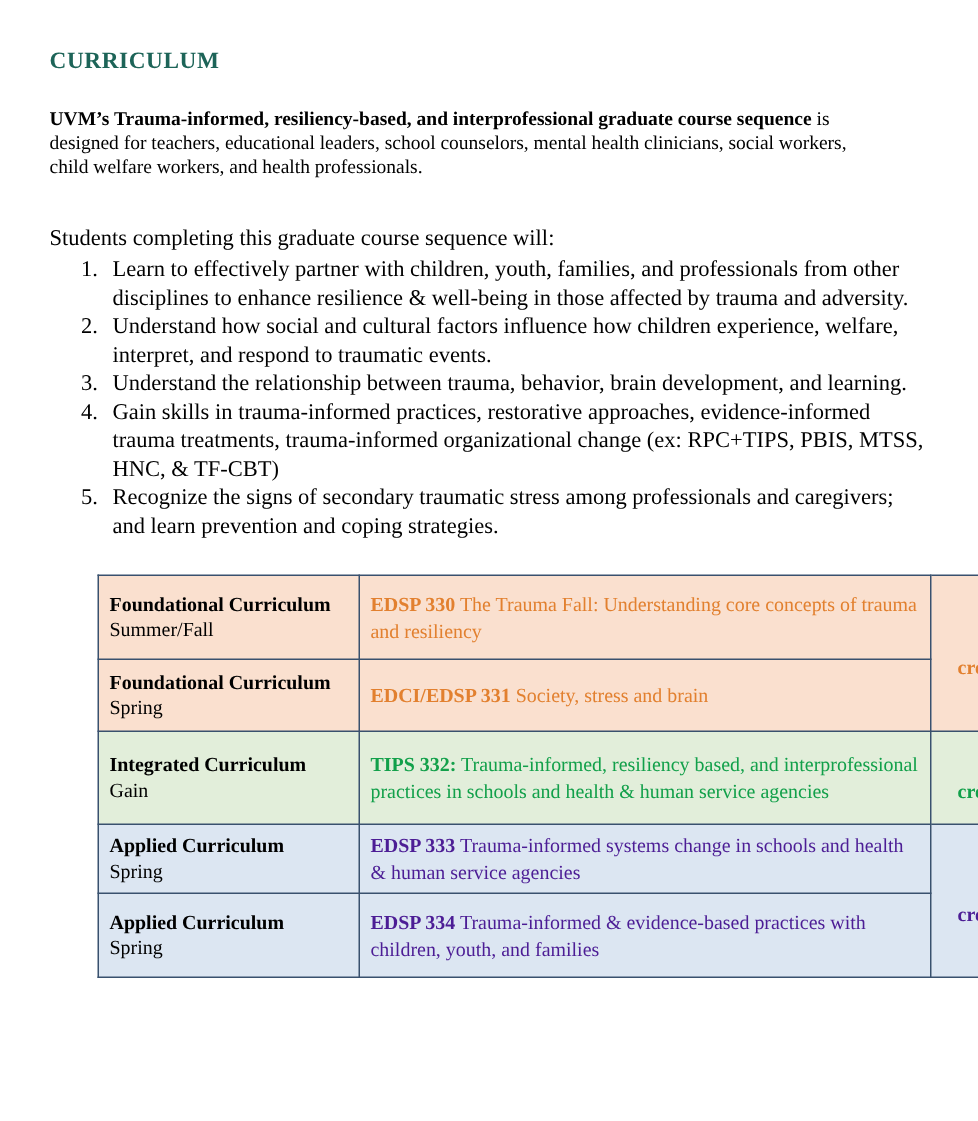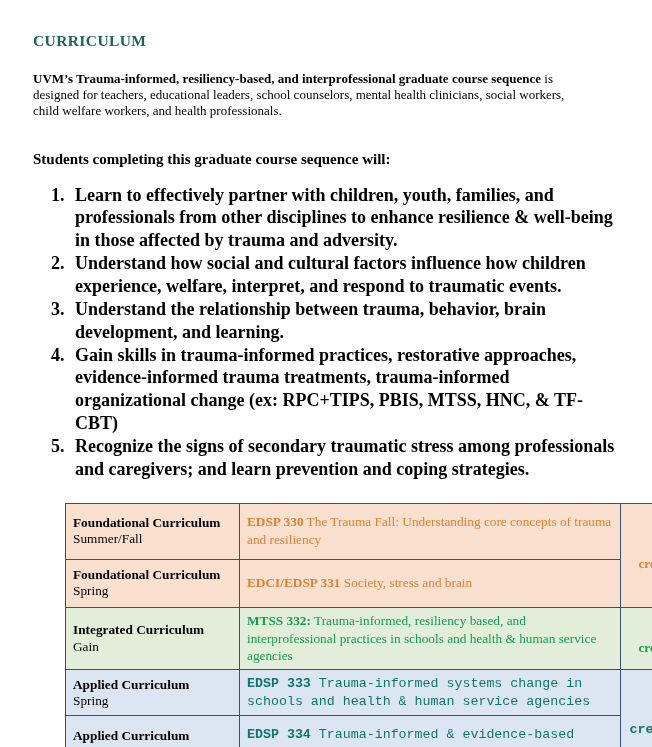--- a/index.html
+++ b/index.html
@@ -43,32 +43,31 @@
     text-align: left;
   }
   .intro .lead {
     font-weight: bold;
   }
 
   
   .leadin {
     margin: 30px 0 0 0;
     font-size: 15px;
-    font-weight: bold;
+    font-weight: normal;
     line-height: 1.26;
   }
 
   
   ol.outcomes {
-    margin: 15px 0 0 0;
+    margin: 2px 0 0 0;
     padding: 0 0 0 36px;
-    font-size: 18px;
+    font-size: 15px;
     line-height: 1.27;
     list-style-position: outside;
-    font-weight: bold;
   }
   ol.outcomes li {
     margin: 0 0 0 0;
     padding-left: 6px;
     max-width: 545px;
   }
 
   
   .curriculum-table-wrap {
     margin-top: 22px;
@@ -118,21 +117,21 @@
     font-weight: bold;
   }
 
   
   .row-peach td { background: #fae0cf; }
   .row-green td { background: #e2eeda; }
   .row-blue  td { background: #dce6f2; }
 
   .tone-orange { color: #e2802f; }
   .tone-green  { color: #12a04a; }
-  .tone-blue   { color: #0f766e; font-family: Liberation Mono, monospace; }
+  .tone-blue   { color: #4c1d95; }
 
   .h-56 { height: 56px; }
   .h-48 { height: 48px; }
   .h-62 { height: 62px; }
   .h-46 { height: 46px; }
 </style>
 </head>
 <body>
 
 <div class="page">
@@ -173,21 +172,21 @@
             <span class="season">Spring</span>
           </td>
           <td class="col-course tone-orange"><span class="course-code">EDCI/EDSP 331</span><span> Society, stress and brain</span></td>
         </tr>
 
         <tr class="row-green h-62">
           <td class="col-term">
             <span>Integrated Curriculum</span>
             <span class="season">Gain</span>
           </td>
-          <td class="col-course tone-green"><span class="course-code">MTSS 332:</span><span> Trauma-informed, resiliency based, and interprofessional practices in schools and health &amp; human service agencies</span></td>
+          <td class="col-course tone-green"><span class="course-code">TIPS 332:</span><span> Trauma-informed, resiliency based, and interprofessional practices in schools and health &amp; human service agencies</span></td>
           <td class="col-credits tone-green">
             <span class="num">3</span>
             <span>credits</span>
           </td>
         </tr>
 
         <tr class="row-blue h-46">
           <td class="col-term">
             <span>Applied Curriculum</span>
             <span class="season">Spring</span>

